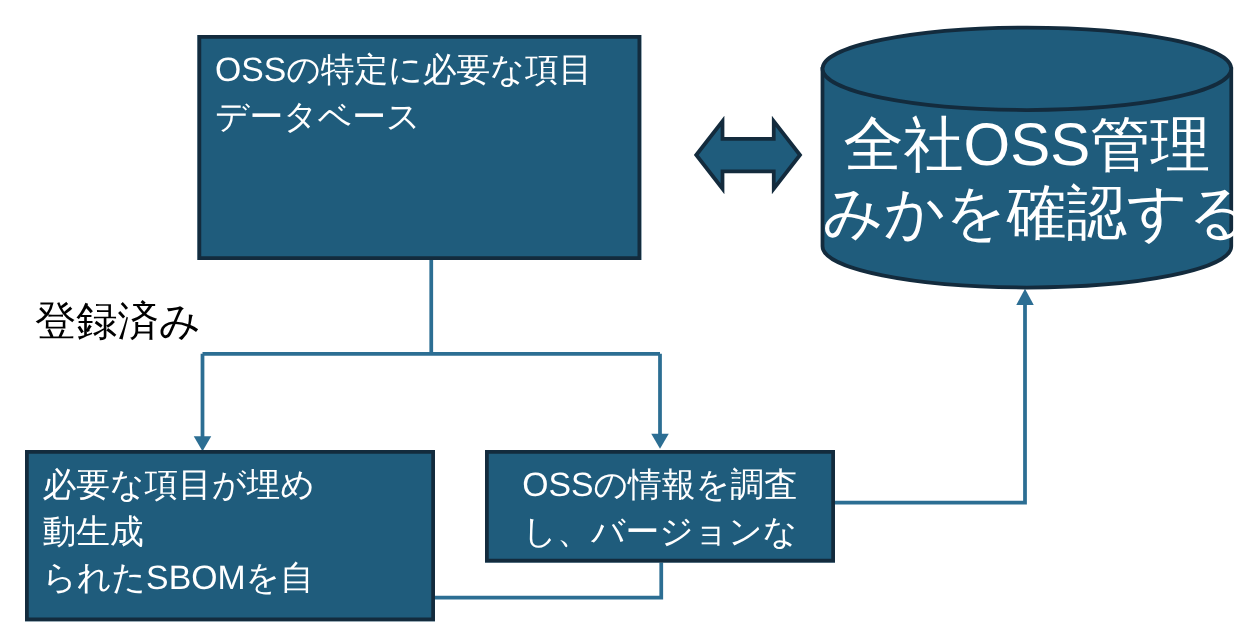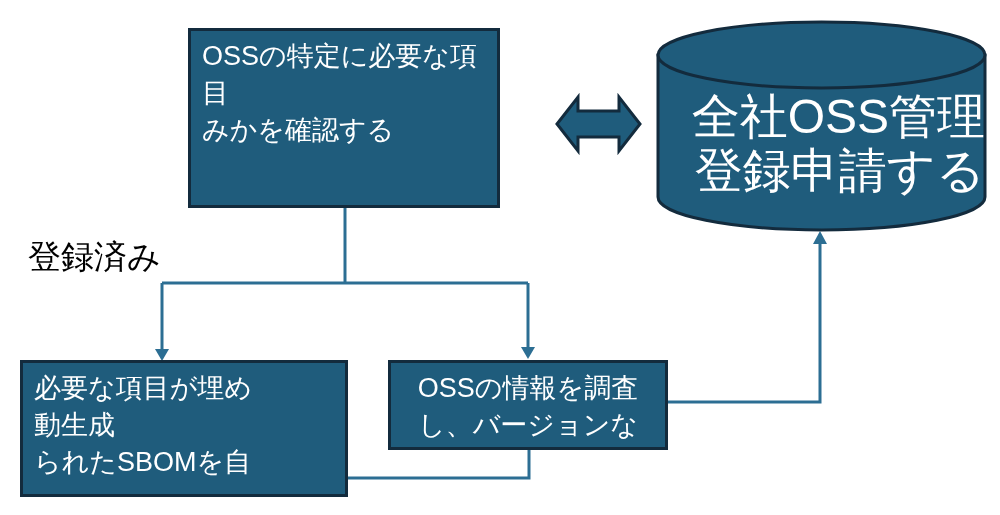--- a/index.html
+++ b/index.html
@@ -10,31 +10,31 @@
   svg.layer{position:absolute;left:0;top:0;width:1000px;height:515px;}
   .connector{stroke:#2c6e93;stroke-width:3;fill:none;}
   .arrowhead{fill:#2c6e93;stroke:none;}
   .shape{fill:#1f5c7c;stroke:#132b3d;stroke-width:3;}
   .node{
     position:absolute;box-sizing:border-box;
     background:#1f5c7c;border:3px solid #132b3d;
     color:#ffffff;font-size:27px;line-height:37px;
   }
   .node .pad{padding:7px 11px;}
-  #box-check{left:158px;top:28px;width:312px;height:180px;margin-left:30px;}
+  #box-check{left:158px;top:28px;width:355px;height:180px;}
   #box-sbom{left:20px;top:360px;width:328px;height:137px;}
   #box-invest{left:388px;top:360px;width:280px;height:90px;text-align:center;}
   #box-invest .pad{padding:7px 4px;}
   .float-label{
     position:absolute;color:#000000;font-size:33px;line-height:35px;white-space:nowrap;
   }
   #label-registered{left:28px;top:239px;}
   #label-unregistered{left:479px;top:239px;}
   #db-label{
-    position:absolute;left:658px;top:90px;width:327px;text-align:right;
+    position:absolute;left:658px;top:90px;width:327px;text-align:center;
     color:#ffffff;font-size:48px;line-height:54px;white-space:nowrap;
   }
 </style>
 </head>
 <body>
 
 <div class="canvas">
 
   <svg class="layer" viewBox="0 0 1000 515" aria-hidden="true">
 
@@ -58,27 +58,27 @@
       <path class="shape" d="M658,55 L658,197 A163.5,33 0 0 0 985,197 L985,55 Z"></path>
       <ellipse class="shape" cx="821.5" cy="55" rx="163.5" ry="33"></ellipse>
     </g>
 
     <polygon class="shape" points="557,124 578,97 578,111 619,111 619,97 640,124 619,151 619,137 578,137 578,151"></polygon>
   </svg>
 
   <div class="node" id="box-check">
     <div class="pad">
       <div>OSSの特定に必要な項目</div>
-      <div>みかを確認する</div>
+      <div>データベース</div>
     </div>
   </div>
 
   <div id="db-label">
     <div>全社OSS管理</div>
-    <div>登録申請する</div>
+    <div>みかを確認する</div>
   </div>
 
   <div class="float-label" id="label-registered">登録済み</div>
 
   <div class="node" id="box-sbom">
     <div class="pad">
       <div>必要な項目が埋め</div>
       <div>動生成</div>
       <div>られたSBOMを自</div>
     </div>

